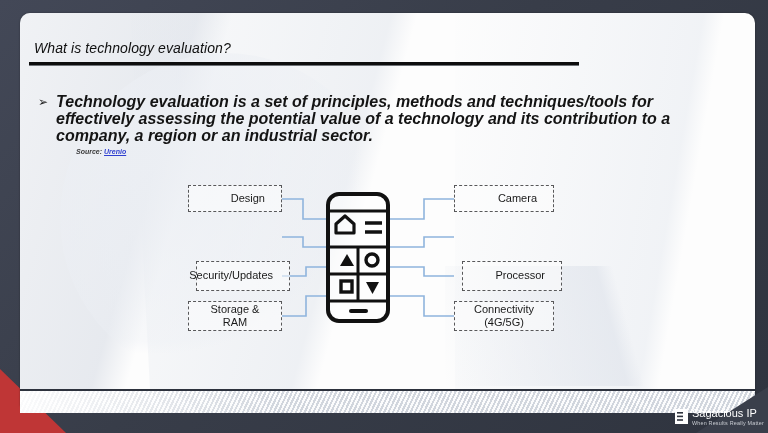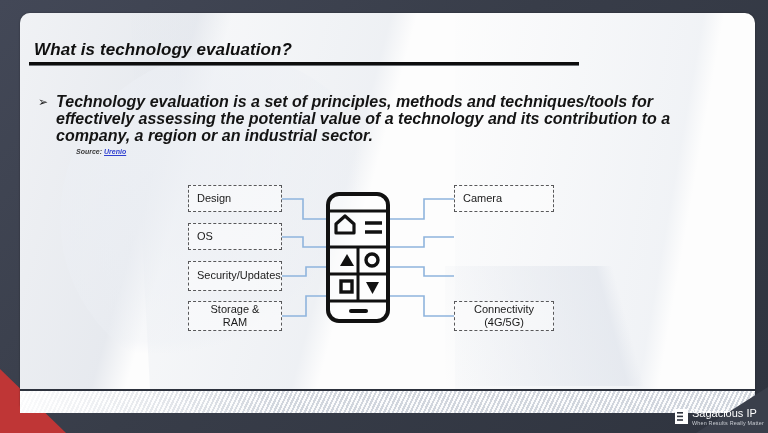--- a/index.html
+++ b/index.html
@@ -96,22 +96,22 @@
     right: 10px; bottom: 20px;
     width: 300px; height: 120px;
     background: linear-gradient(75deg, rgba(255,255,255,0) 0%, rgba(226,230,237,.75) 55%, rgba(255,255,255,0) 60%);
   }
 
   
   #title {
     position: absolute;
     left: 14px;
     top: 27px;
-    font-size: 17px;
-    font-weight: bold;
+    font-size: 14px;
+    font-weight: normal;
     font-style: italic;
     color: #101010;
     letter-spacing: .1px;
     white-space: nowrap;
   }
   #title-rule {
     position: absolute;
     left: 9px;
     top: 49px;
     width: 550px;
@@ -173,34 +173,34 @@
     position: absolute;
     left: 0; top: 0;
     width: 735px; height: 190px;
   }
   .feature-box {
     position: absolute;
     border: 1.4px dashed #58585a;
     background: rgba(253,253,253,.55);
     display: flex;
     align-items: center;
-    justify-content: flex-start;
+    justify-content: flex-end;
     text-align: center;
     font-size: 11px;
     color: #1a1a1a;
     line-height: 13.5px;
     box-sizing: border-box;
-    padding: 1px 8px;
+    padding: 1px 16px;
     z-index: 3;
   }
   .col-left  { left: 168px;  width: 94px; }
   .col-right { left: 434px;  width: 100px; }
   .row1 { top: 22px;  height: 27px; }
   .row2 { top: 60px;  height: 27px; }
-  .row3 { top: 98px;  height: 30px; }
+  .row3 { top: 98px;  height: 30px; margin-left: 8px; }
   .row4 { top: 138px; height: 30px; }
 
   
   #phone {
     position: absolute;
     left: 305px;
     top: 28px;
     width: 66px;
     height: 133px;
     z-index: 4;
@@ -297,32 +297,32 @@
           <path d="M369,56 L404,56 L404,36 L434,36"></path>
           <path d="M369,84 L404,84 L404,74 L434,74"></path>
           <path d="M369,104 L404,104 L404,113 L434,113"></path>
           <path d="M369,133 L404,133 L404,153 L434,153"></path>
         </g>
       </svg>
 
       <div class="feature-box col-left row1">
         <span>Design</span>
       </div>
-      <div class="feature-box col-left row2">
-        <span>OS</span>
-      </div>
       <div class="feature-box col-left row3">
         <span>Security/Updates</span>
       </div>
       <div class="feature-box col-left row4">
         <span>Storage &amp; RAM</span>
       </div>
 
       <div class="feature-box col-right row1">
         <span>Camera</span>
+      </div>
+      <div class="feature-box col-right row3">
+        <span>Processor</span>
       </div>
       <div class="feature-box col-right row4">
         <span>Connectivity (4G/5G)</span>
       </div>
 
       <svg id="phone" viewBox="0 0 66 133">
         <rect x="3" y="3" width="60" height="127" rx="11" ry="11" fill="#ffffff" fill-opacity="0.55" stroke="#111111" stroke-width="4"></rect>
         <line x1="5" y1="20" x2="61" y2="20" stroke="#111111" stroke-width="3"></line>
         <line x1="5" y1="56" x2="61" y2="56" stroke="#111111" stroke-width="3"></line>
         <line x1="5" y1="83" x2="61" y2="83" stroke="#111111" stroke-width="3"></line>

